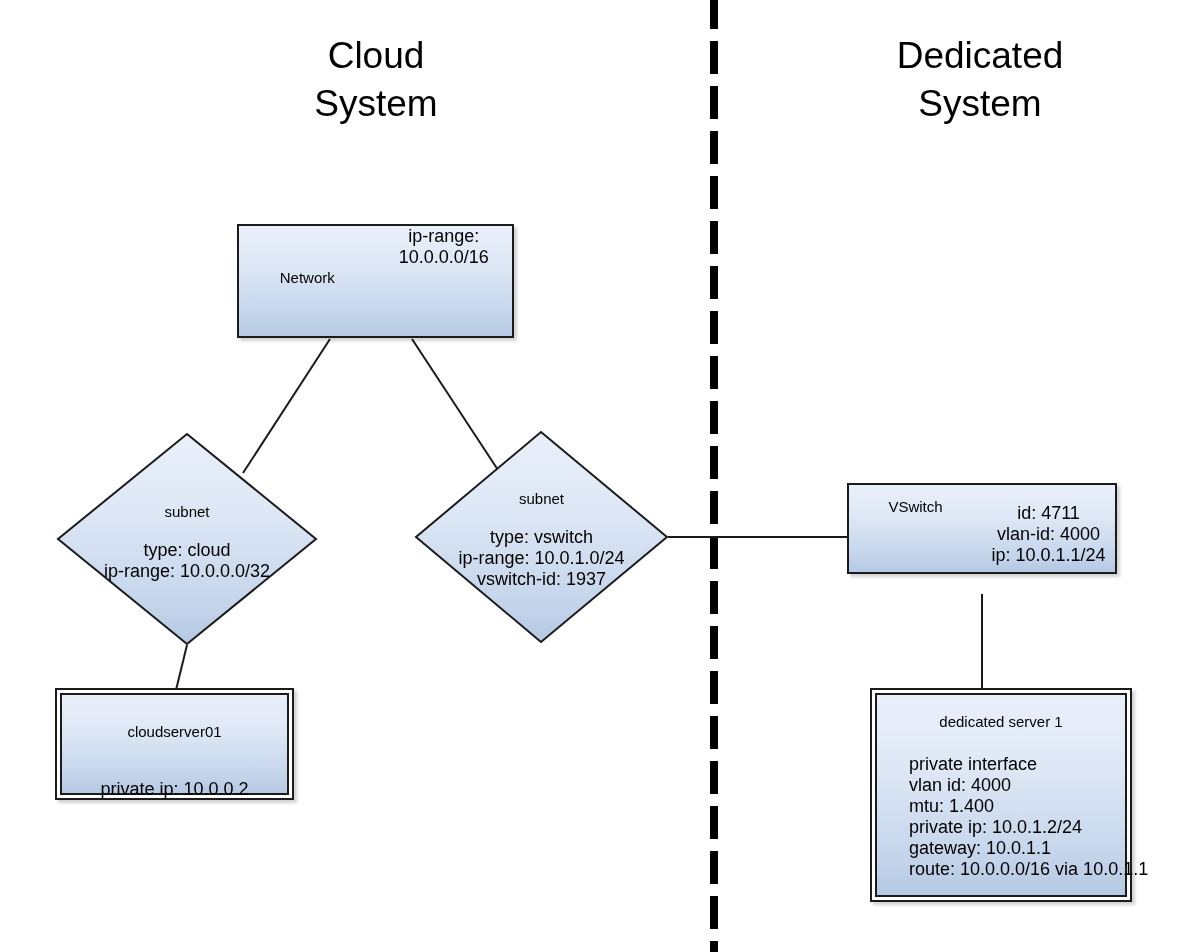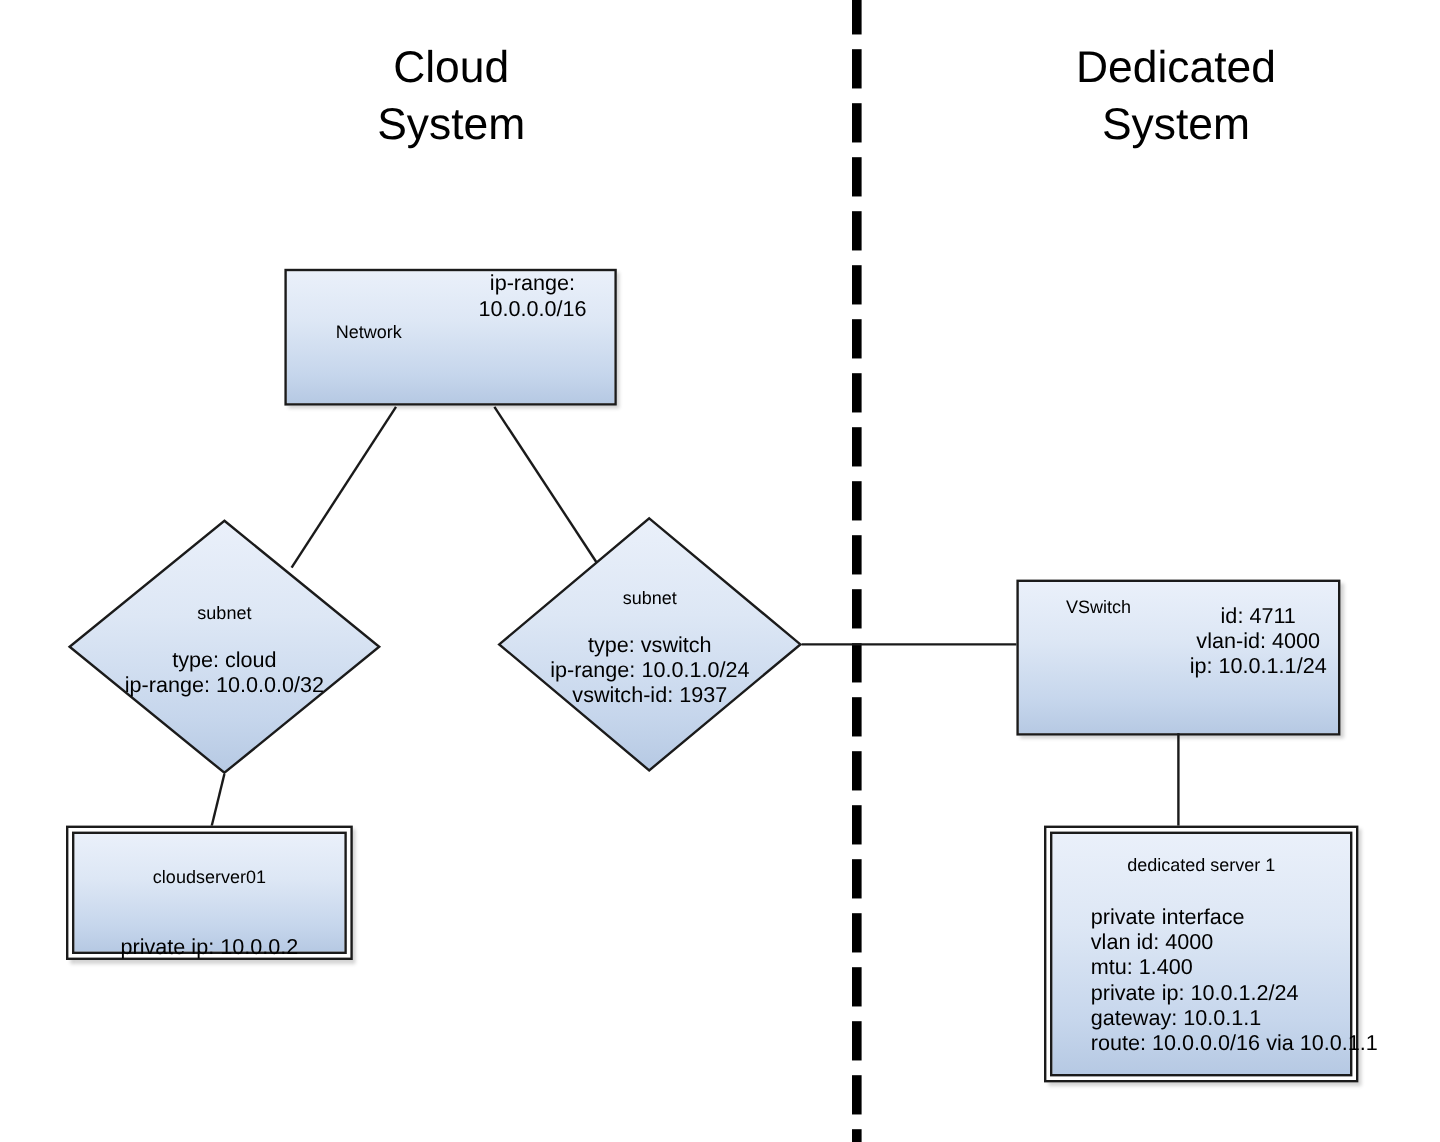--- a/index.html
+++ b/index.html
@@ -194,21 +194,21 @@
 vswitch-id: 1937</div>
   </div>
 
   <div class="node serverbox" id="node-cloudserver" style="left:55px; top:688px; width:239px; height:112px;">
     <div class="inner">
       <div class="node-title">cloudserver01</div>
       <div class="node-lines">private ip: 10.0.0.2</div>
     </div>
   </div>
 
-  <div class="node boxnode" id="node-vswitch" style="left:847px; top:483px; width:270px; height:130px;">
+  <div class="node boxnode" id="node-vswitch" style="left:847px; top:483px; width:270px; height:91px;">
     <div class="node-title">VSwitch</div>
     <div class="node-lines">id: 4711
 vlan-id: 4000
 ip: 10.0.1.1/24</div>
   </div>
 
   <div class="node serverbox" id="node-dedicated" style="left:870px; top:688px; width:262px; height:214px;">
     <div class="inner">
       <div class="node-title">dedicated server 1</div>
       <div class="node-lines left">private interface

